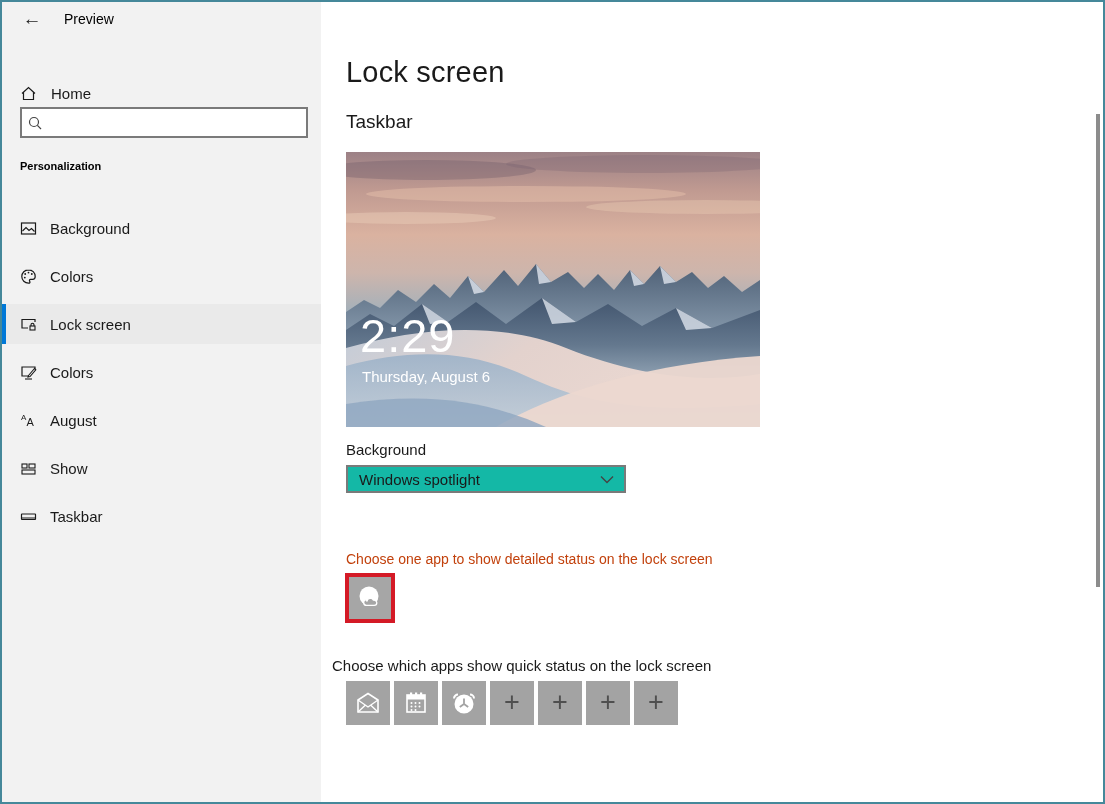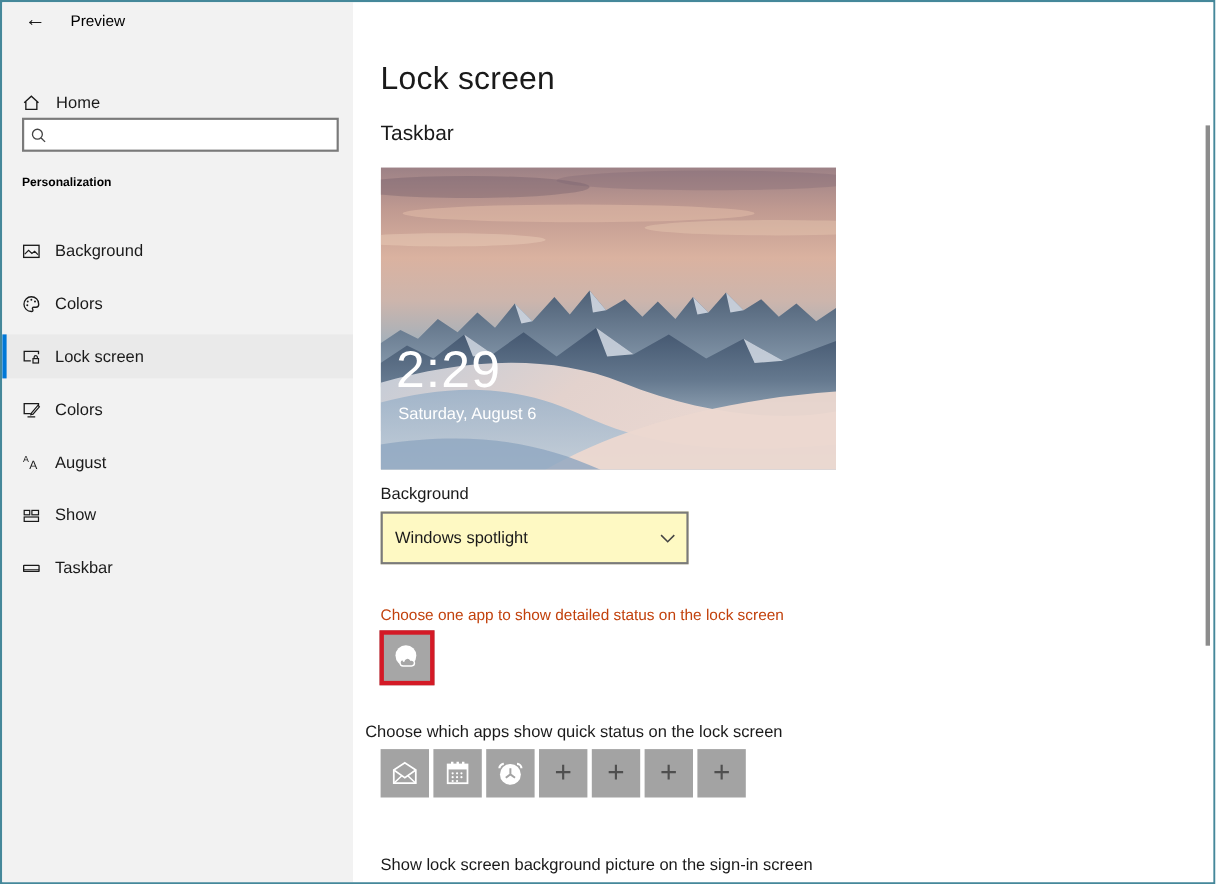--- a/index.html
+++ b/index.html
@@ -36,22 +36,22 @@
   .win-btn { width:46px; height:34px; display:flex; align-items:center; justify-content:center; cursor:pointer; color:#222; }
   
   #main { position:absolute; left:319px; top:0; width:782px; height:800px; background:#fff; }
   .page-title { position:absolute; left:25px; top:54px; font-size:29px; font-weight:300; color:#1a1a1a; letter-spacing:0.2px; }
   .preview-label { position:absolute; left:25px; top:109px; font-size:19px; font-weight:400; color:#1a1a1a; }
   .preview-frame { position:absolute; left:25px; top:150px; width:414px; height:275px; overflow:hidden; }
   .preview-frame svg { position:absolute; left:0; top:0; }
   .lock-time { position:absolute; left:14px; top:156px; font-size:47px; font-weight:300; color:#fff; letter-spacing:1px; }
   .lock-date { position:absolute; left:16px; top:216px; font-size:15px; font-weight:300; color:#fff; }
   .bg-label { position:absolute; left:25px; top:439px; font-size:15px; color:#1a1a1a; }
-  .dropdown { position:absolute; left:25px; top:463px; width:280px; height:48px; border:2px solid #7a7a7a;
-              background:#fef9c3; display:flex; align-items:center; cursor:pointer; }
+  .dropdown { position:absolute; left:25px; top:463px; width:280px; height:28px; border:2px solid #7a7a7a;
+              background:#14b8a6; display:flex; align-items:center; cursor:pointer; }
   .dropdown-value { flex:1; padding-left:11px; font-size:15px; color:#1a1a1a; }
   .dropdown-chevron { width:34px; display:flex; align-items:center; justify-content:center; }
   .detailed-label { position:absolute; left:25px; top:549px; font-size:14px; color:#c2410c; }
   .detailed-btn-wrap { position:absolute; left:24px; top:571px; border:4px solid #d41a26; padding:1px; background:#a6a6a6; }
   .detailed-btn { width:40px; height:40px; background:#a6a6a6; display:flex; align-items:center; justify-content:center; cursor:pointer; }
   .quick-label { position:absolute; left:11px; top:655px; font-size:15px; color:#1a1a1a; }
   .quick-row { position:absolute; left:25px; top:679px; display:flex; gap:4px; }
   .quick-btn { width:44px; height:44px; background:#a3a3a3; display:flex; align-items:center; justify-content:center; cursor:pointer; }
   .plus-glyph { font-size:27px; font-weight:300; color:#4f4f4f; line-height:1; margin-top:-2px; }
   .signin-label { position:absolute; left:25px; top:776px; font-size:15px; color:#1a1a1a; }
@@ -240,21 +240,21 @@
 
         <path d="M0 178 L24 162 L48 174 L76 152 L102 170 L130 150 L160 172 L196 146 L230 170 L262 152 L296 174 L330 156 L366 176 L414 158 L414 240 L0 240 Z" fill="url(#ridge)"></path>
         <path d="M76 152 L102 170 L84 172 Z M196 146 L230 170 L206 172 Z M330 156 L366 176 L340 178 Z" fill="#dde4ec" opacity="0.8"></path>
 
         <path d="M0 196 C 70 176, 150 168, 220 196 C 290 224, 360 232, 414 222 L414 275 L0 275 Z" fill="url(#duneLit)"></path>
         <path d="M0 214 C 60 198, 120 196, 180 224 C 240 252, 300 262, 414 252 L414 275 L0 275 Z" fill="url(#duneShadow)" opacity="0.9"></path>
         <path d="M150 275 C 210 240, 300 212, 414 204 L414 275 Z" fill="#ecd8d0" opacity="0.95"></path>
         <path d="M0 252 C 80 240, 140 248, 200 275 L0 275 Z" fill="#8fa6c0" opacity="0.8"></path>
       </svg>
       <div class="lock-time">2:29</div>
-      <div class="lock-date">Saturday, August 6</div>
+      <div class="lock-date">Thursday, August 6</div>
     </div>
 
     <div class="bg-label">Background</div>
 
     <div class="dropdown">
       <span class="dropdown-value">Windows spotlight</span>
       <span class="dropdown-chevron">
         <svg width="14" height="9" viewBox="0 0 14 9">
             <path d="M1 1.5 L7 7.5 L13 1.5" fill="none" stroke="#444" stroke-width="1.4"></path>
           </svg>
@@ -315,18 +315,17 @@
         <span class="plus-glyph">+</span>
       </div>
       <div class="quick-btn">
         <span class="plus-glyph">+</span>
       </div>
       <div class="quick-btn">
         <span class="plus-glyph">+</span>
       </div>
     </div>
 
-    <div class="signin-label">Show lock screen background picture on the sign-in screen</div>
   </div>
 
   <div class="scroll-thumb"></div>
 
 </div>
 
 </body></html>

